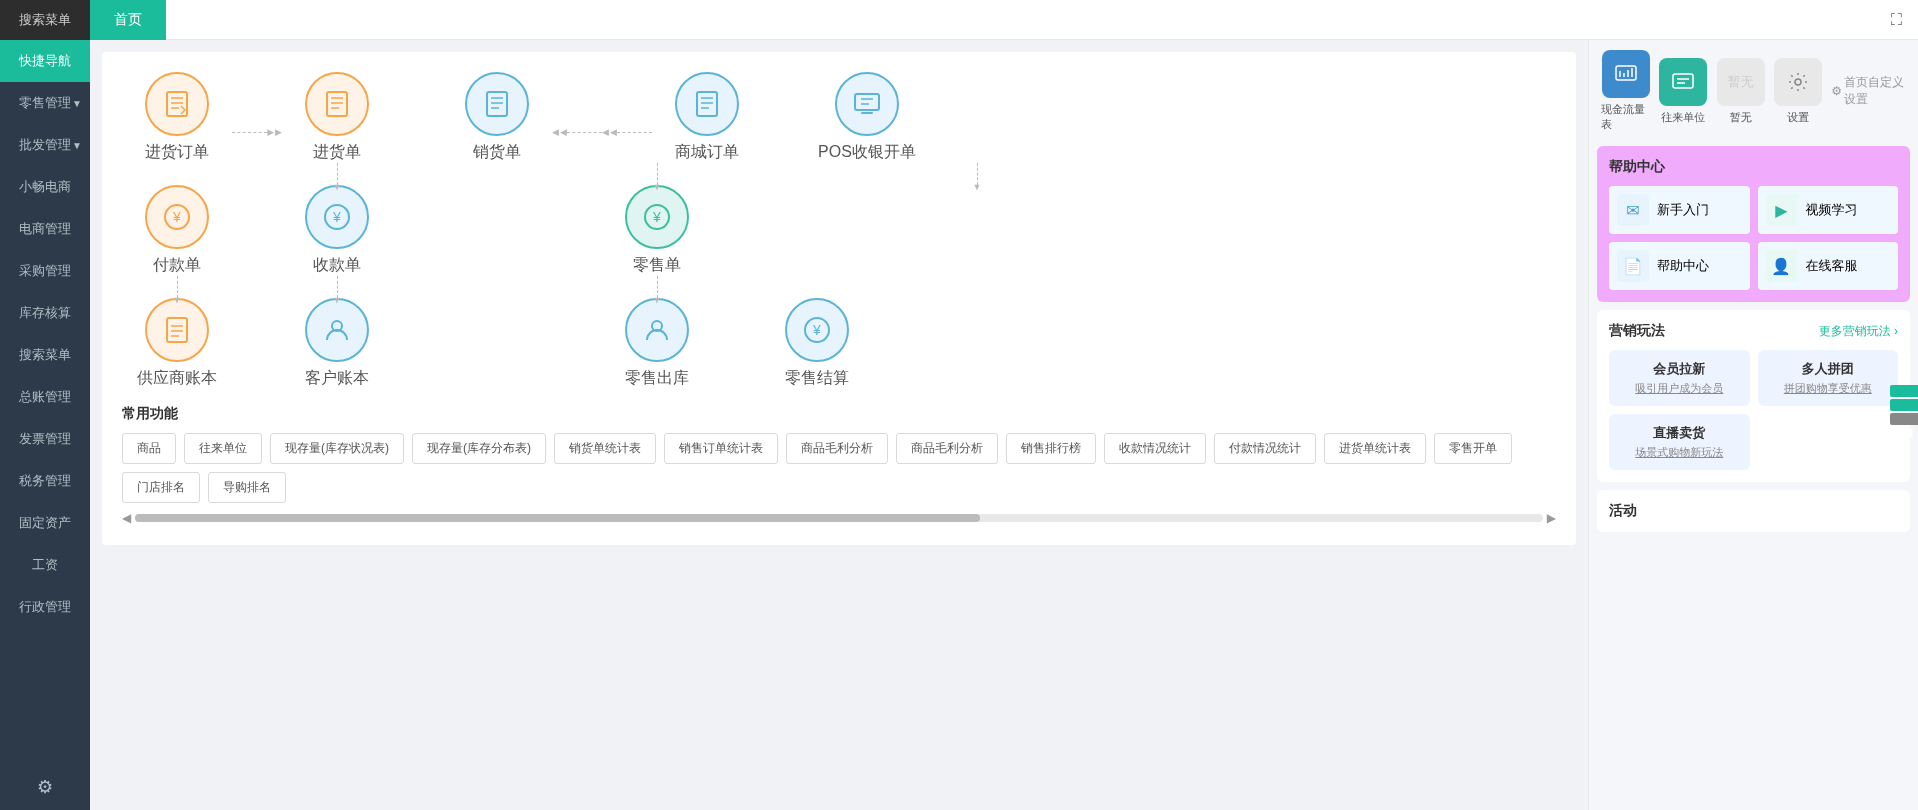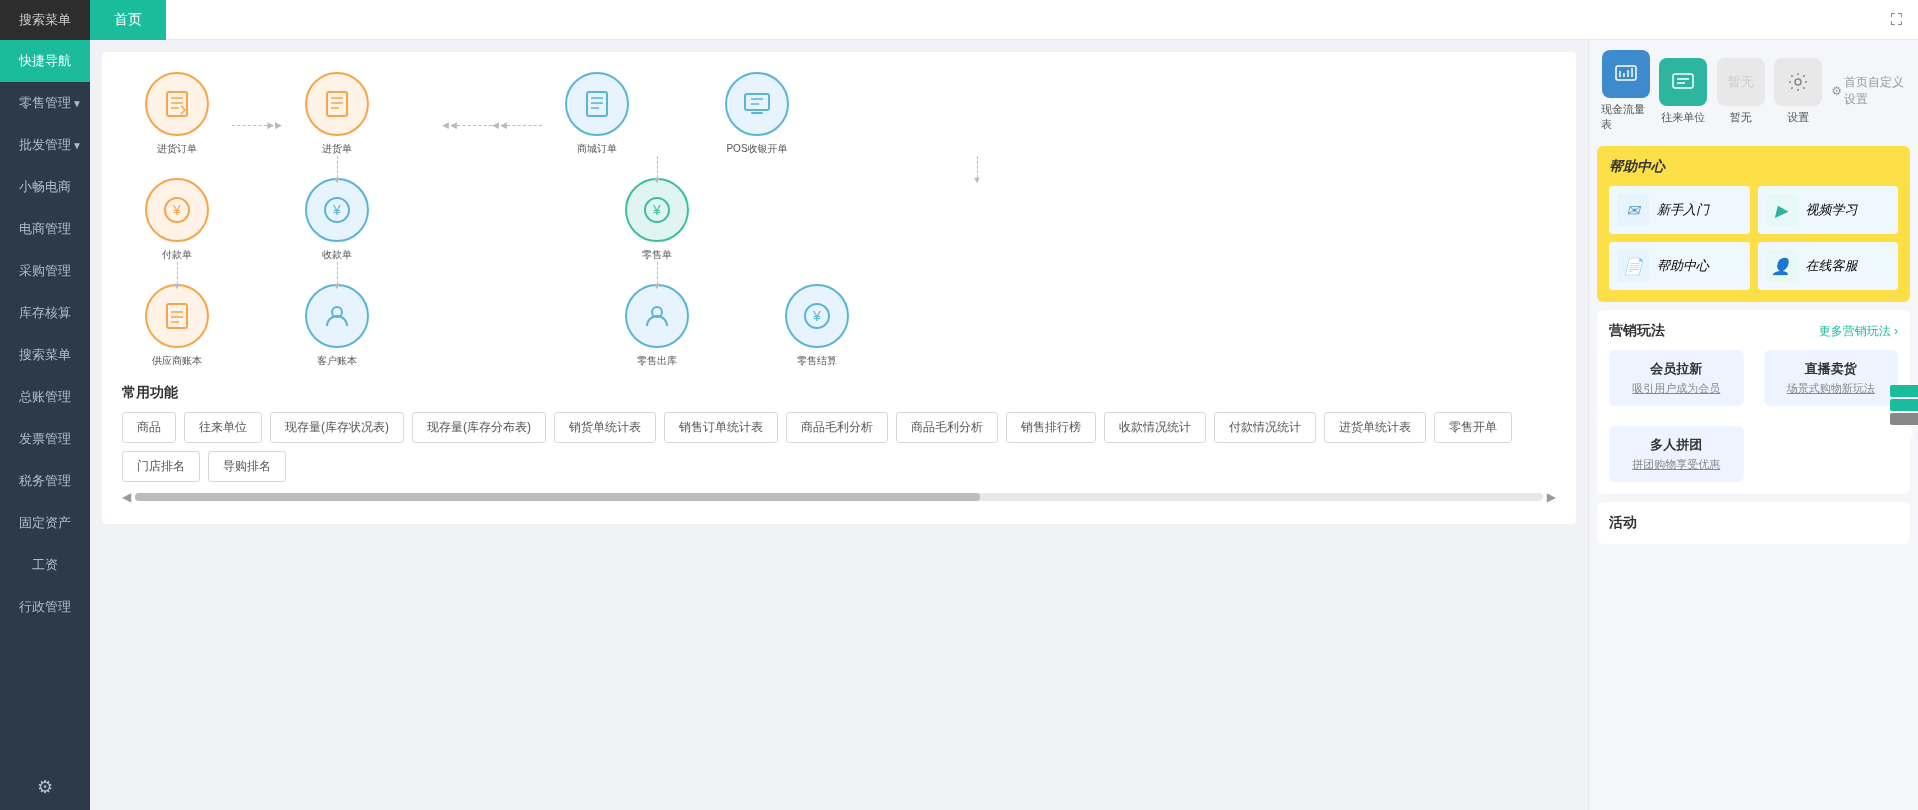--- a/index.html
+++ b/index.html
@@ -29,21 +29,21 @@
 
     
     .main-panel { flex: 1; overflow-y: auto; overflow-x: hidden; padding: 12px; }
 
     
     .quick-nav-card { background: #fff; border-radius: 4px; padding: 20px; margin-bottom: 12px; }
     .circle { width: 64px; height: 64px; border-radius: 50%; display: flex; align-items: center; justify-content: center; font-size: 22px; }
     .circle-orange { background: #fff3e8; color: #f5a54a; border: 2px solid #f5a54a; }
     .circle-blue { background: #e8f4fd; color: #5ab4d6; border: 2px solid #5ab4d6; }
     .circle-teal { background: #e0f5f1; color: #3cbfa0; border: 2px solid #3cbfa0; }
-    .flow-label { font-size: 10px; color: #555; margin-top: 6px; text-align: center; }
+    .flow-label { font-size: 16px; color: #555; margin-top: 6px; text-align: center; }
 
     
     .common-funcs { margin-top: 16px; }
     .common-funcs-title { font-size: 14px; color: #333; margin-bottom: 10px; font-weight: bold; }
     .func-grid { display: flex; flex-wrap: wrap; gap: 8px; }
     .func-btn { padding: 6px 14px; border: 1px solid #d9d9d9; border-radius: 3px; background: #fff; color: #555; font-size: 12px; cursor: pointer; white-space: nowrap; }
 
     
     .scrollbar-row { display: flex; align-items: center; gap: 4px; margin-top: 8px; }
     .scroll-arrow { color: #999; font-size: 12px; cursor: pointer; }
@@ -54,34 +54,34 @@
     .right-panel { width: 330px; background: #f5f6fa; border-left: 1px solid #e8e8e8; overflow-y: auto; padding: 0; flex-shrink: 0; }
     .right-icon-btn { display: flex; flex-direction: column; align-items: center; width: 64px; }
     .right-icon-circle { width: 48px; height: 48px; border-radius: 8px; display: flex; align-items: center; justify-content: center; font-size: 20px; margin-bottom: 4px; }
     .right-icon-circle.blue { background: #3d8bcd; color: #fff; }
     .right-icon-circle.teal { background: #2db5a0; color: #fff; }
     .right-icon-circle.gray { background: #e8e8e8; color: #999; }
     .right-icon-circle.light-gray { background: #e8e8e8; color: #888; }
     .right-icon-label { font-size: 11px; color: #555; }
 
     
-    .help-section { background: #fde047; margin: 8px; border-radius: 6px; padding: 12px; font-style: italic; }
+    .help-section { background: #f0abfc; margin: 8px; border-radius: 6px; padding: 12px; }
     .help-title { font-size: 14px; color: #333; font-weight: bold; margin-bottom: 10px; }
     .help-grid { display: grid; grid-template-columns: 1fr 1fr; gap: 8px; }
     .help-item { display: flex; align-items: center; gap: 8px; padding: 8px; background: #f0f8ff; border-radius: 4px; cursor: pointer; }
     .help-icon { width: 32px; height: 32px; border-radius: 4px; display: flex; align-items: center; justify-content: center; font-size: 16px; }
     .help-icon.blue { background: #e8f4fd; color: #4a9eca; }
     .help-icon.green { background: #e8f9f5; color: #2db5a0; }
 
     
     .marketing-section { background: #fff; margin: 8px; border-radius: 6px; padding: 12px; text-align: center; }
     .marketing-header { display: flex; align-items: center; justify-content: space-between; margin-bottom: 10px; }
     .marketing-title { font-size: 14px; color: #333; font-weight: bold; }
     .more-link { font-size: 12px; color: #1abc9c; cursor: pointer; }
-    .marketing-grid { display: grid; grid-template-columns: 1fr 1fr; gap: 20px; }
+    .marketing-grid { display: grid; grid-template-columns: 1fr 1fr; gap: 8px; }
     .marketing-item { background: #f5f8ff; border-radius: 6px; padding: 10px; cursor: pointer; }
     .marketing-item-title { font-size: 13px; color: #333; font-weight: bold; margin-bottom: 3px; }
     .marketing-item-desc { font-size: 11px; color: #888; text-decoration: underline; }
 
     
     .activity-section { background: #fff; margin: 8px; border-radius: 6px; padding: 12px; }
     .activity-title { font-size: 14px; color: #333; font-weight: bold; }
 
     
     .float-btns { position: fixed; right: 0; top: 50%; transform: translateY(-50%); display: flex; flex-direction: column; gap: 2px; z-index: 100; }
@@ -193,20 +193,31 @@
                     <line x1="10" y1="10" x2="22" y2="10" stroke="#f5a54a" stroke-width="1.5"></line>
                     <line x1="10" y1="15" x2="22" y2="15" stroke="#f5a54a" stroke-width="1.5"></line>
                     <line x1="10" y1="20" x2="18" y2="20" stroke="#f5a54a" stroke-width="1.5"></line>
                   </svg>
               </div>
               <div class="flow-label">进货单</div>
             </div>
 
             <div style="width:50px; flex-shrink:0;"></div>
 
+            <div class="node-wrap">
+              <div class="circle circle-blue">
+                <svg width="32" height="32" viewBox="0 0 32 32">
+                    <rect x="6" y="4" width="20" height="24" rx="2" fill="none" stroke="#5ab4d6" stroke-width="2"></rect>
+                    <line x1="10" y1="10" x2="22" y2="10" stroke="#5ab4d6" stroke-width="1.5"></line>
+                    <line x1="10" y1="15" x2="22" y2="15" stroke="#5ab4d6" stroke-width="1.5"></line>
+                    <line x1="10" y1="20" x2="18" y2="20" stroke="#5ab4d6" stroke-width="1.5"></line>
+                  </svg>
+              </div>
+              <div class="flow-label">销货单</div>
+            </div>
 
             <div class="horiz-arrow arrow-left">
               <span style="color:#bbb; font-size:9px;">◀</span>
               <div style="flex:1; border-top:1.5px dashed #bbb;"></div>
             </div>
 
 
             <div class="horiz-arrow arrow-left">
               <span style="color:#bbb; font-size:9px;">◀</span>
               <div style="flex:1; border-top:1.5px dashed #bbb;"></div>
@@ -484,26 +495,26 @@
         <div class="marketing-header">
           <div class="marketing-title">营销玩法</div>
           <div class="more-link">更多营销玩法 ›</div>
         </div>
         <div class="marketing-grid">
           <div class="marketing-item" style="background:#eef4ff;">
             <div class="marketing-item-title">会员拉新</div>
             <div class="marketing-item-desc">吸引用户成为会员</div>
           </div>
           <div class="marketing-item" style="background:#eef4ff;">
+            <div class="marketing-item-title">多人拼团</div>
+            <div class="marketing-item-desc">拼团购物享受优惠</div>
+          </div>
+          <div class="marketing-item" style="background:#eef4ff;">
             <div class="marketing-item-title">直播卖货</div>
             <div class="marketing-item-desc">场景式购物新玩法</div>
-          </div>
-          <div class="marketing-item" style="background:#eef4ff;">
-            <div class="marketing-item-title">多人拼团</div>
-            <div class="marketing-item-desc">拼团购物享受优惠</div>
           </div>
         </div>
       </div>
 
       <div class="activity-section">
         <div class="activity-title">活动</div>
       </div>
 
     </div>
   </div>

